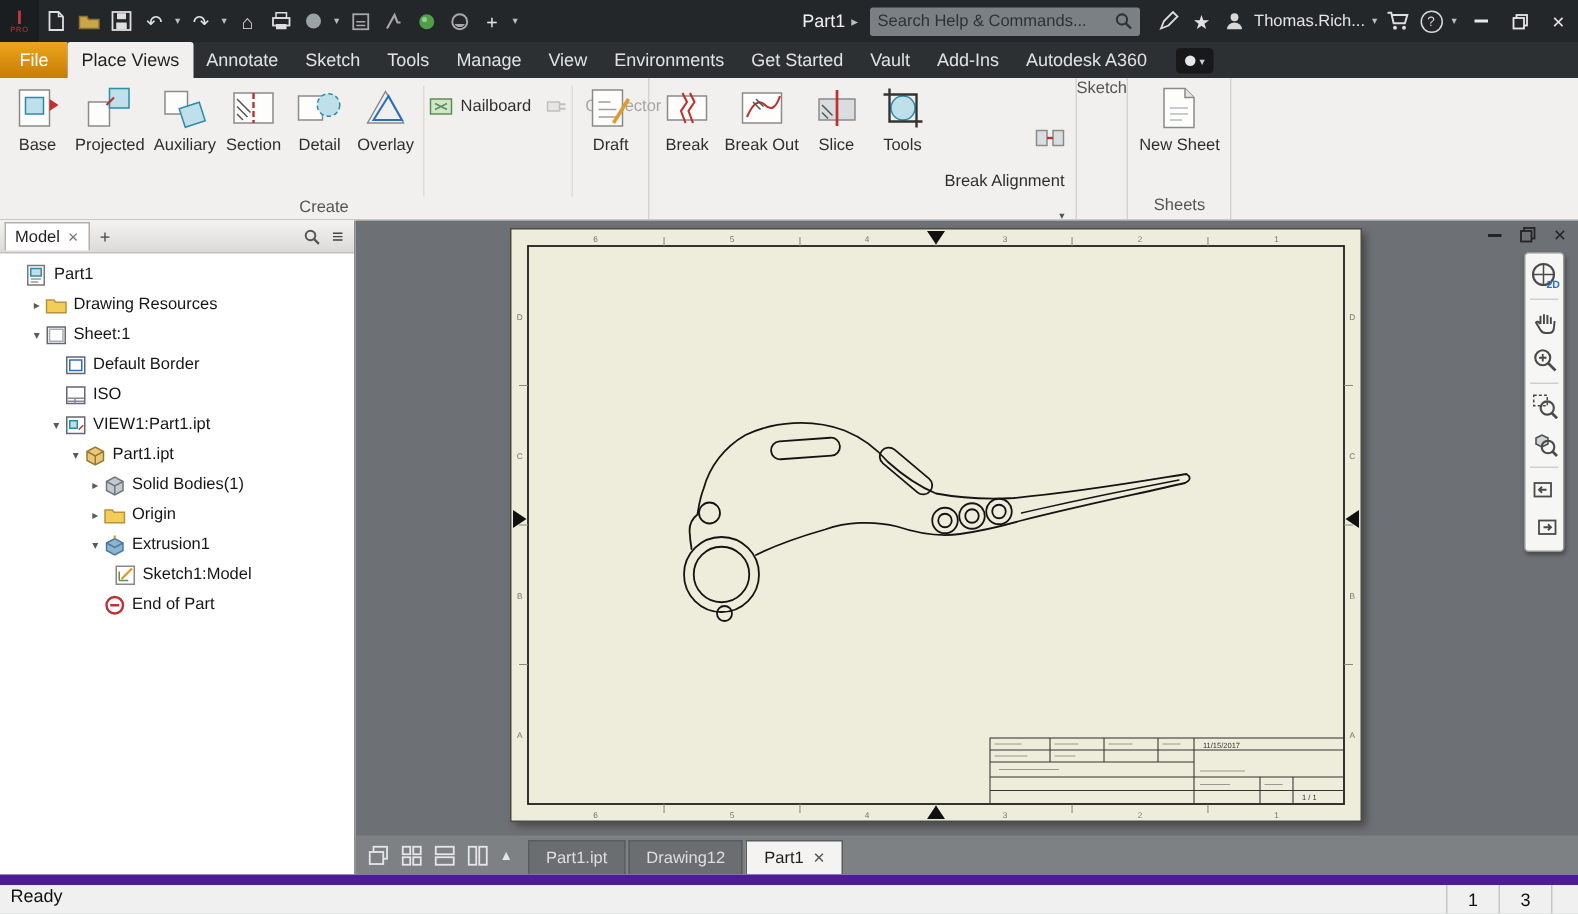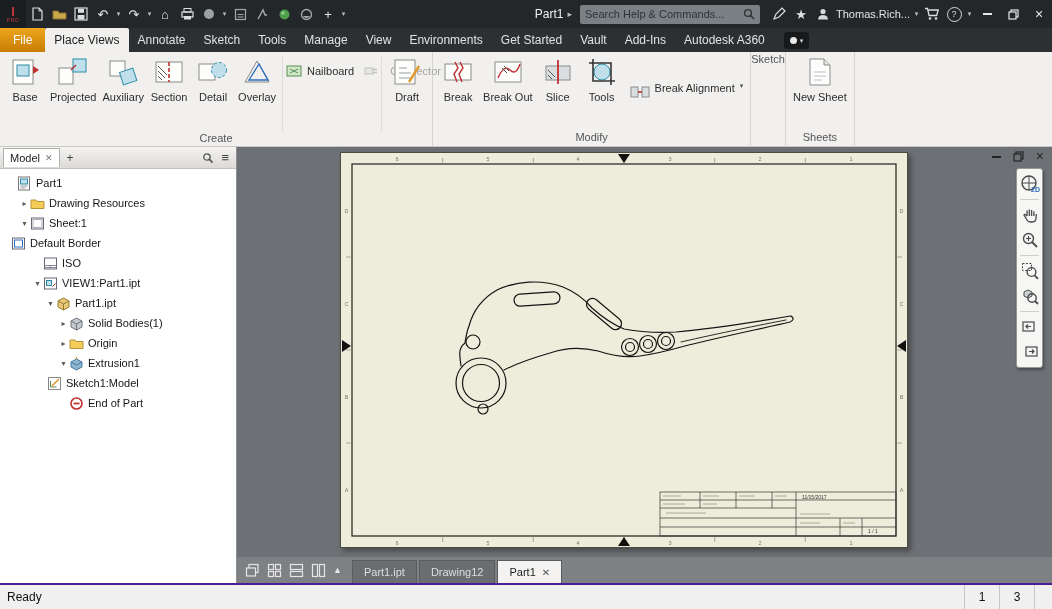--- a/index.html
+++ b/index.html
@@ -38,21 +38,21 @@
   .rg-btns{flex:1;display:flex;align-items:flex-start;padding:3px 3px 0 3px;}
   .rg-label{height:16px;font-size:11px;color:#555;text-align:center;line-height:15px;}
   .bigbtn{min-width:44px;padding:1px 3px 0 3px;display:flex;flex-direction:column;align-items:center;font-size:11px;color:#2e2e2e;text-align:center;line-height:1.15;}
   .bigbtn .bicon{width:32px;height:32px;margin-bottom:3px;}
   .subsep{width:1px;height:74px;background:#dedcd9;margin:2px 3px 0 3px;}
   .stackcol{display:flex;flex-direction:row;justify-content:flex-start;padding-top:8px;gap:9px;width:92px;}
   .stackrow{display:flex;align-items:center;gap:5px;font-size:11px;color:#2e2e2e;}
   .stackrow.disabled{color:#a6a6a4;gap:11px;}
   .stackrow .sicon{width:16px;height:16px;}
   .stackrow.disabled .sicon{opacity:.45;}
-  .widebtn{display:flex;align-items:flex-start;gap:5px;font-size:11px;color:#2e2e2e;margin:27px 4px 0 6px;white-space:nowrap;}
+  .widebtn{display:flex;align-items:flex-end;gap:13px;font-size:11px;color:#2e2e2e;margin:27px 4px 0 6px;white-space:nowrap;flex-direction:column;}
   .widebtn .wicon{width:20px;height:20px;}
   .wcaret{font-size:7px;color:#555;}
 
   
   .browser{position:absolute;left:0;top:147px;width:237px;height:436px;background:#fff;border-right:1px solid #8d9093;display:flex;flex-direction:column;}
   .bheader{height:22px;background:linear-gradient(#f4f3f2,#dcdad7);border-bottom:1px solid #c3c1be;display:flex;align-items:center;flex:none;}
   .btab{height:19px;margin-left:3px;background:#fff;border:1px solid #b2b0ad;border-bottom:none;display:flex;align-items:center;gap:5px;padding:0 6px;font-size:11px;color:#222;}
   .btab .x{font-size:9px;color:#777;}
   .bplus{margin-left:7px;font-size:12px;color:#444;}
   .bh-right{margin-left:auto;display:flex;align-items:center;gap:7px;padding-right:7px;color:#555;}
@@ -69,21 +69,21 @@
   .docbar{position:absolute;left:0;bottom:0;width:815px;height:26px;background:#7e8184;display:flex;align-items:flex-end;padding-left:8px;}
   .dicons{display:flex;align-items:center;gap:7px;height:26px;margin-right:10px;}
   .dtab{height:23px;display:flex;align-items:center;gap:6px;padding:0 11px;font-size:11px;background:#6b6e71;color:#dedede;border:1px solid #5a5d60;border-bottom:none;margin-right:2px;white-space:nowrap;}
   .dtab.active{background:#f4f3f2;color:#1c1c1c;}
   .dtab .x{font-size:10px;color:#555;}
   .navbar{position:absolute;right:9px;top:21px;width:27px;background:#f6f6f5;border:1px solid #97978f;border-radius:3px;box-shadow:1px 2px 3px rgba(0,0,0,.35);display:flex;flex-direction:column;align-items:center;padding:4px 0;gap:3px;}
   .nitem{width:22px;height:22px;display:flex;align-items:center;justify-content:center;}
   .ndiv{width:19px;height:1px;background:#cfcfca;margin:1px 0;}
 
   
-  .statusbar{position:absolute;left:0;bottom:0;width:1052px;height:26px;background:#f0f0f0;border-top:2px solid #4c1d95;display:flex;align-items:center;font-size:12px;color:#111;}
+  .statusbar{position:absolute;left:0;bottom:0;width:1052px;height:26px;background:#f0f0f0;border-top:7px solid #4c1d95;display:flex;align-items:flex-start;font-size:12px;color:#111;}
   .smsg{margin-left:7px;}
   .scell{width:35px;height:100%;border-left:1px solid #c6c6c6;display:flex;align-items:center;justify-content:center;}
   .scell.pad{width:18px;}
   .sright{margin-left:auto;display:flex;height:100%;}
 </style>
 </head>
 <body>
 
 <div class="titlebar">
   <div class="logo">
@@ -407,21 +407,21 @@
     <div class="trow" style="padding-left:19px">
       <span class="chev">▾</span>
       <span class="ticon">
           <svg viewBox="0 0 15 15">
             <rect x="1.5" y="2" width="12" height="11" fill="#fff" stroke="#667"></rect>
             <rect x="3" y="3.5" width="9" height="8" fill="none" stroke="#aab"></rect>
           </svg>
         </span>
       <span>Sheet:1</span>
     </div>
-    <div class="trow" style="">
+    <div class="trow" style="padding-left:32px">
       <span class="chev"></span>
       <span class="ticon">
           <svg viewBox="0 0 15 15">
             <rect x="1.5" y="2" width="12" height="11" fill="#fff" stroke="#667"></rect>
             <rect x="3.5" y="4" width="8" height="7" fill="none" stroke="#2b6fc0"></rect>
           </svg>
         </span>
       <span>Default Border</span>
     </div>
     <div class="trow" style="padding-left:32px">
@@ -478,21 +478,21 @@
       <span class="chev">▾</span>
       <span class="ticon">
           <svg viewBox="0 0 15 15">
             <path d="M2 6 L7.5 3 L13 6 v5 L7.5 14 L2 11z" fill="#8fb4d0" stroke="#4a7aa0"></path>
             <path d="M2 6 L7.5 9 L13 6" fill="none" stroke="#4a7aa0"></path>
             <path d="M7.5 3 V1" stroke="#c79a2a" stroke-width="1.4"></path>
           </svg>
         </span>
       <span>Extrusion1</span>
     </div>
-    <div class="trow" style="padding-left:36px">
+    <div class="trow" style="padding-left:65px">
       <span class="chev"></span>
       <span class="ticon">
           <svg viewBox="0 0 15 15">
             <rect x="1.5" y="1.5" width="12" height="12" fill="#fff" stroke="#888"></rect>
             <path d="M3.5 11 h6 M3.5 11 V5" stroke="#5c8f55"></path>
             <path d="M5 10 L12 3" stroke="#e09b2d" stroke-width="1.6"></path>
           </svg>
         </span>
       <span>Sketch1:Model</span>
     </div>

